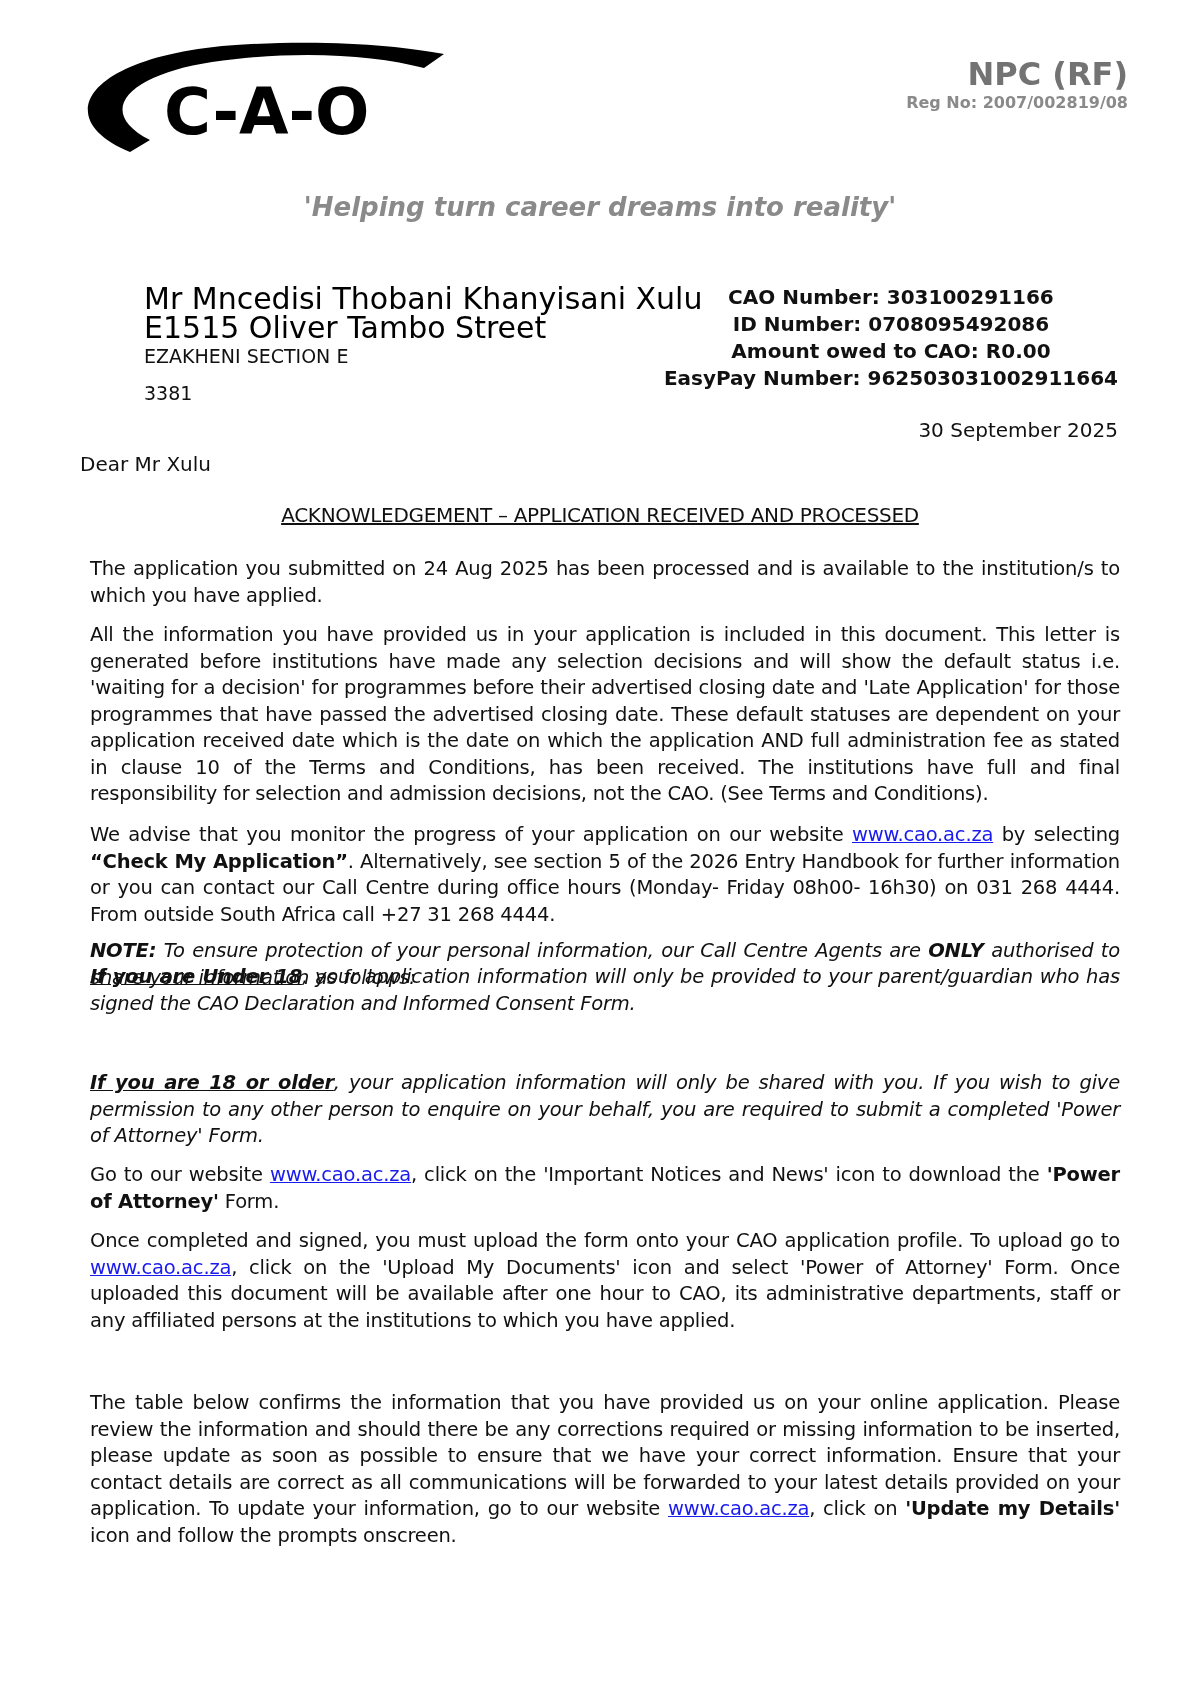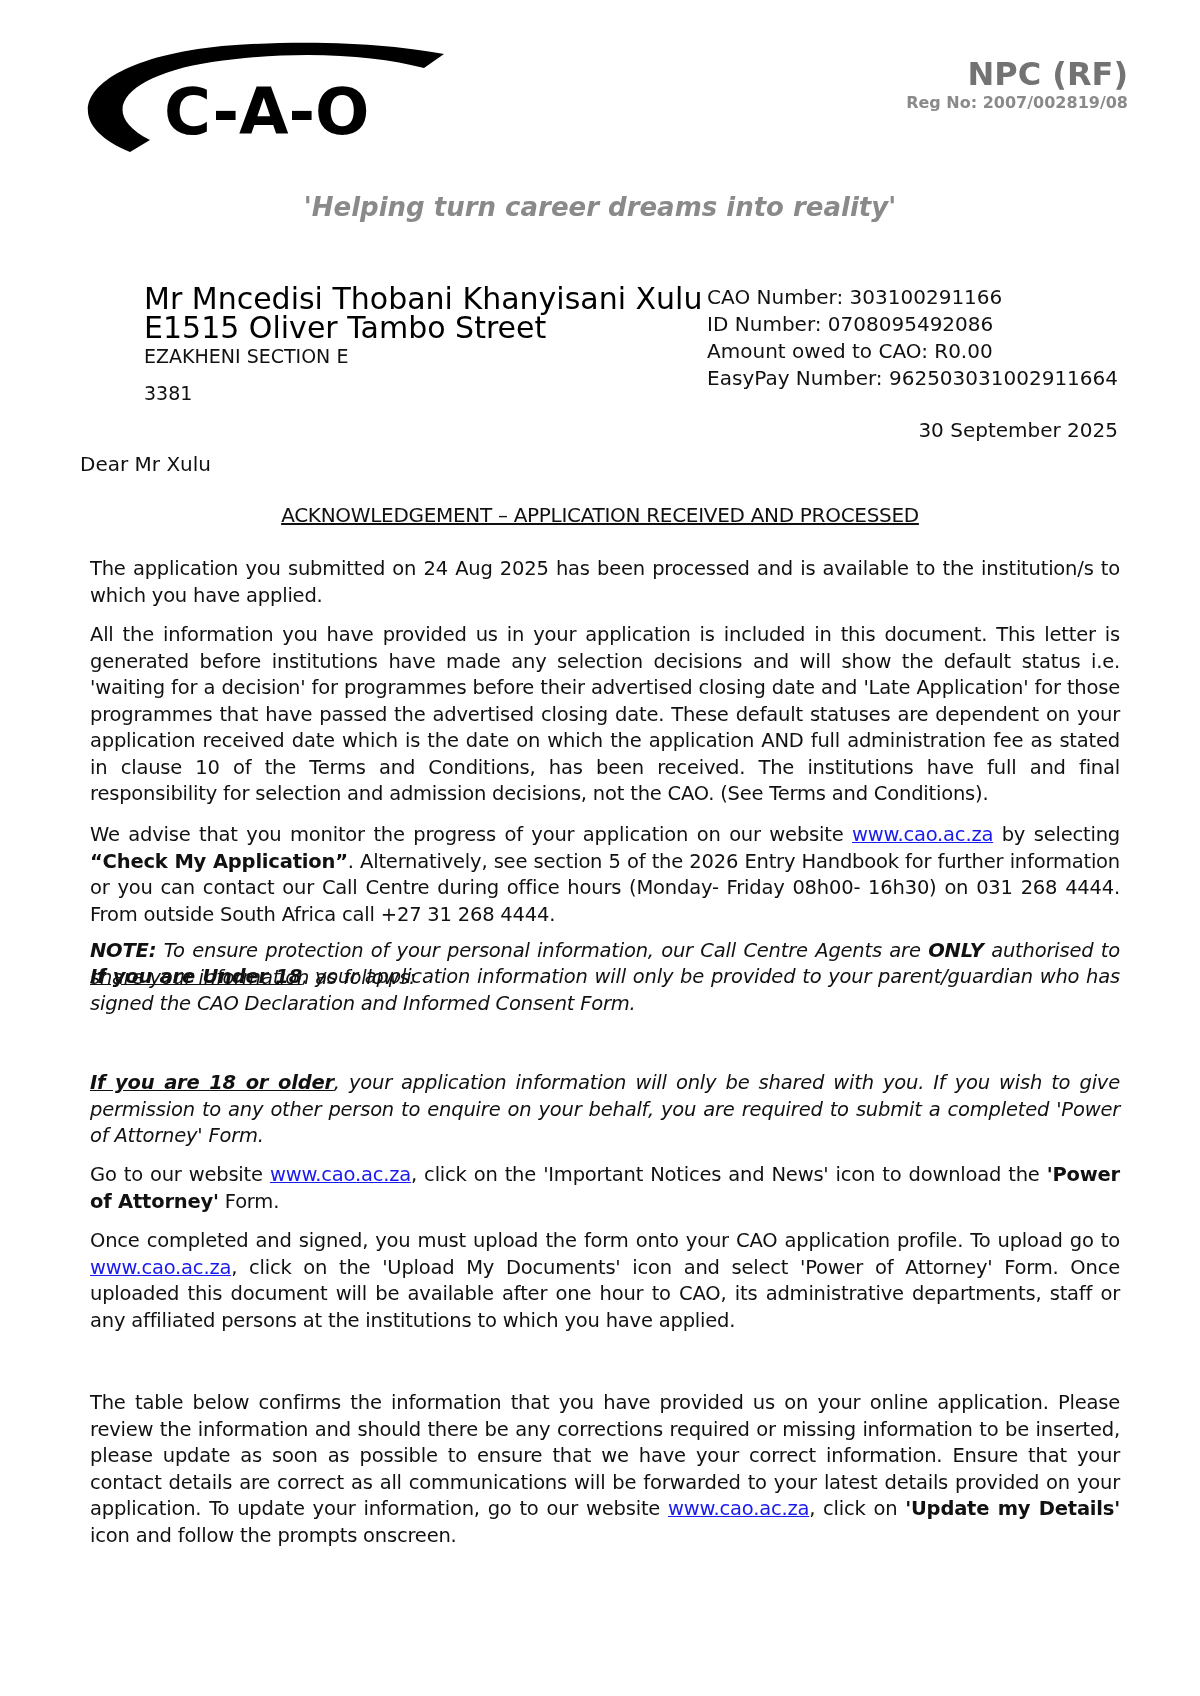--- a/index.html
+++ b/index.html
@@ -8,21 +8,21 @@
   .abs { position:absolute; }
   .logo { left:72px; top:40px; width:380px; height:120px; }
   .org { right:72px; top:56px; text-align:right; }
   .org-name { font-family:"DejaVu Sans", sans-serif; font-weight:bold; font-size:36px; color:#000; letter-spacing:-0.5px; line-height:42px; }
   .org-npc { font-family:"DejaVu Sans", sans-serif; font-weight:bold; font-size:32px; color:#737373; line-height:36px; }
   .org-reg { font-family:"DejaVu Sans", sans-serif; font-weight:bold; font-size:16px; color:#8a8a8a; line-height:22px; }
   .tagline { left:0; width:1200px; top:192px; text-align:center; font-style:italic; font-weight:bold; font-size:26px; color:#8a8a8a; }
   .addr { left:144px; top:284px; font-size:22px; line-height:29px; }
   .addr .b { font-weight:normal; color:#000; font-size:30px; }
   .addr .s { font-size:19px; }
-  .ids { right:82px; top:284px; text-align:left; font-size:20px; line-height:27px; }
+  .ids { right:82px; top:284px; text-align:center; font-size:20px; line-height:27px;font-weight:bold; }
   .date { right:82px; top:418px; font-size:20px; }
   .greet { left:80px; top:452px; font-size:20px; }
   .heading { left:0; width:1200px; top:503px; text-align:center; font-size:20px; text-decoration:underline; letter-spacing:-0.3px; }
   .body { left:90px; width:1030px; font-size:19.5px; line-height:26.5px; text-align:justify; letter-spacing:-0.2px; }
   .body p { margin:0; }
   a.link { color:#1a1aee; text-decoration:underline; }
   .bold { font-weight:bold; }
   .it { font-style:italic; }
   .ubi { font-weight:bold; font-style:italic; text-decoration:underline; }
 </style>

